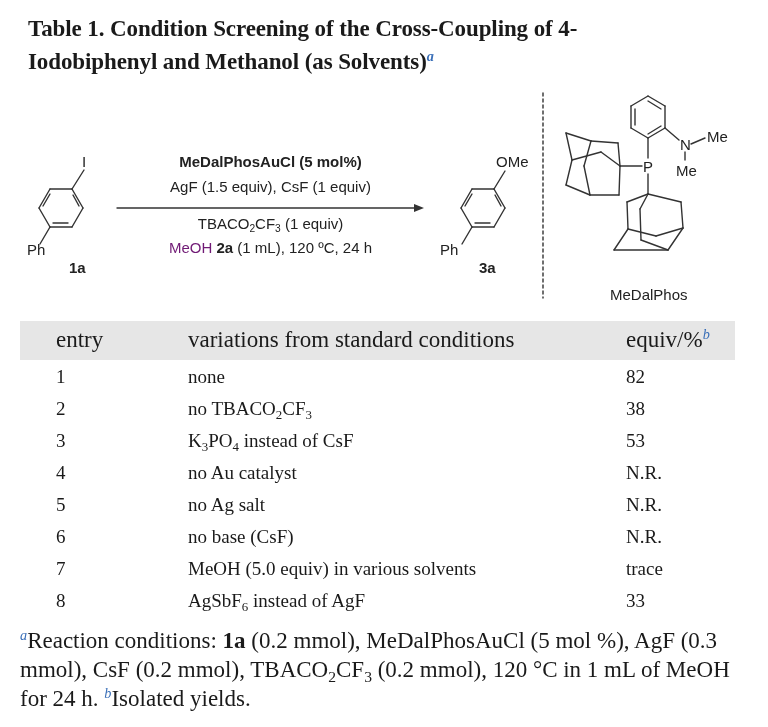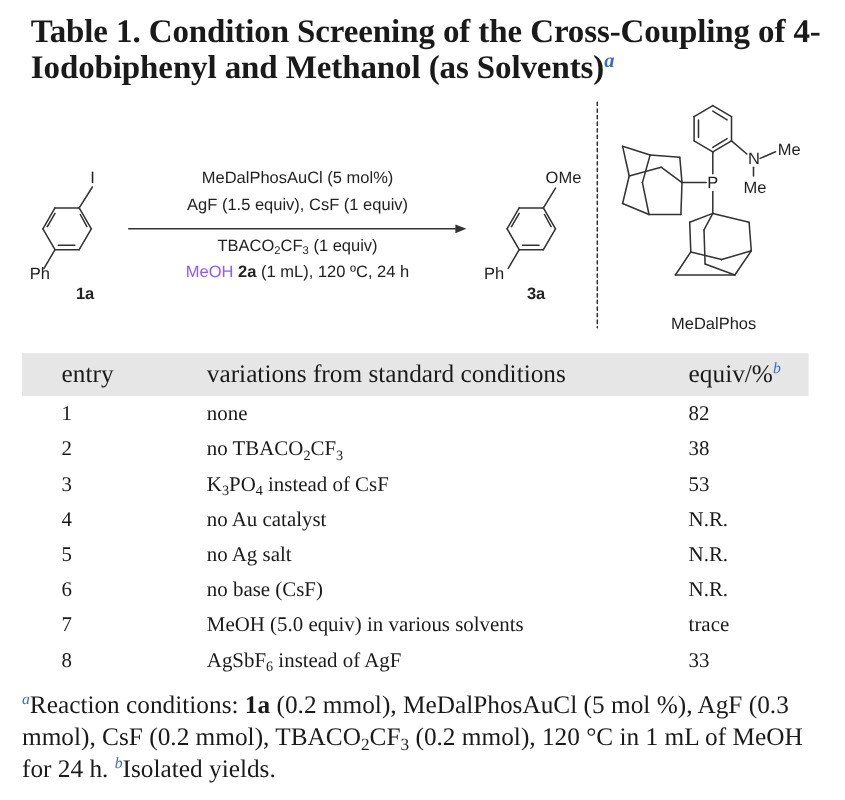--- a/index.html
+++ b/index.html
@@ -2,33 +2,33 @@
 <html><head>
 <meta charset="utf-8">
 <style>
   * { box-sizing: border-box; margin: 0; padding: 0; }
   html, body { width: 768px; height: 727px; background: #ffffff; overflow: hidden; }
   body { position: relative; font-family: "Liberation Serif", "DejaVu Serif", serif; color: #1a1a1a; }
 
   .title {
     position: absolute; left: 28px; top: 12px; width: 720px;
     font-family: "Liberation Serif", "DejaVu Serif", serif;
-    font-weight: bold; font-size: 30px; line-height: 33px; color: #1a1a1a;
+    font-weight: bold; font-size: 23px; line-height: 33px; color: #1a1a1a;
     letter-spacing: -0.1px;
   }
   sup.fn { font-style: italic; color: #3a6fb8; font-weight: bold; font-size: 0.62em; vertical-align: 0.55em; line-height: 0; }
   sup.fn-plain { font-style: italic; color: #3a6fb8; font-weight: normal; font-size: 0.62em; vertical-align: 0.55em; line-height: 0; }
 
   .scheme { position: absolute; left: 0; top: 88px; width: 768px; height: 222px; }
   .scheme svg { position: absolute; left: 0; top: 0; }
   .cond {
     position: absolute; font-family: "Liberation Sans", "DejaVu Sans", sans-serif;
     font-size: 15px; color: #222; white-space: nowrap; text-align: center;
   }
-  .cond .red { color: #8b5cf6; }
+  .cond .red { color: #701a75; }
   .lbl { position: absolute; font-family: "Liberation Sans", "DejaVu Sans", sans-serif; font-size: 15px; color: #222; white-space: nowrap; }
   .lbl.bold { font-weight: bold; }
 
   .table-head {
     position: absolute; left: 20px; top: 321px; width: 715px; height: 39px;
     background: #e6e6e6;
   }
   .th { position: absolute; top: 325px; font-size: 23px; line-height: 30px; color: #1a1a1a; white-space: nowrap; }
   .row { position: absolute; left: 0; width: 768px; height: 32px; }
   .cell { position: absolute; font-size: 19px; line-height: 30px; color: #1a1a1a; white-space: nowrap; }
@@ -152,21 +152,21 @@
         <line x1="656" y1="148" x2="683" y2="140"></line>
         <line x1="641" y1="152" x2="668" y2="162"></line>
       </g>
     </g>
   </svg>
 
   <span class="lbl" style="left:82px;top:65px;">I</span>
   <span class="lbl" style="left:27px;top:153px;">Ph</span>
   <span class="lbl bold" style="left:69px;top:171px;">1a</span>
 
-  <div class="cond" style="left:117px;top:65px;width:307px;">MeDalPhosAuCl (5 mol%)</div>
+  <div class="cond" style="left:117px;top:65px;width:307px;font-weight:bold;">MeDalPhosAuCl (5 mol%)</div>
   <div class="cond" style="left:117px;top:90px;width:307px;">AgF (1.5 equiv), CsF (1 equiv)</div>
   <div class="cond" style="left:117px;top:127px;width:307px;"><span>TBACO</span><sub>2</sub><span>CF</span><sub>3</sub><span> (1 equiv)</span></div>
   <div class="cond" style="left:117px;top:151px;width:307px;"><span class="red">MeOH</span> <b>2a</b><span> (1 mL), 120 ºC, 24 h</span></div>
 
   <span class="lbl" style="left:496px;top:65px;">OMe</span>
   <span class="lbl" style="left:440px;top:153px;">Ph</span>
   <span class="lbl bold" style="left:479px;top:171px;">3a</span>
 
   <span class="lbl" style="left:643px;top:70px;">P</span>
   <span class="lbl" style="left:680px;top:48px;">N</span>

